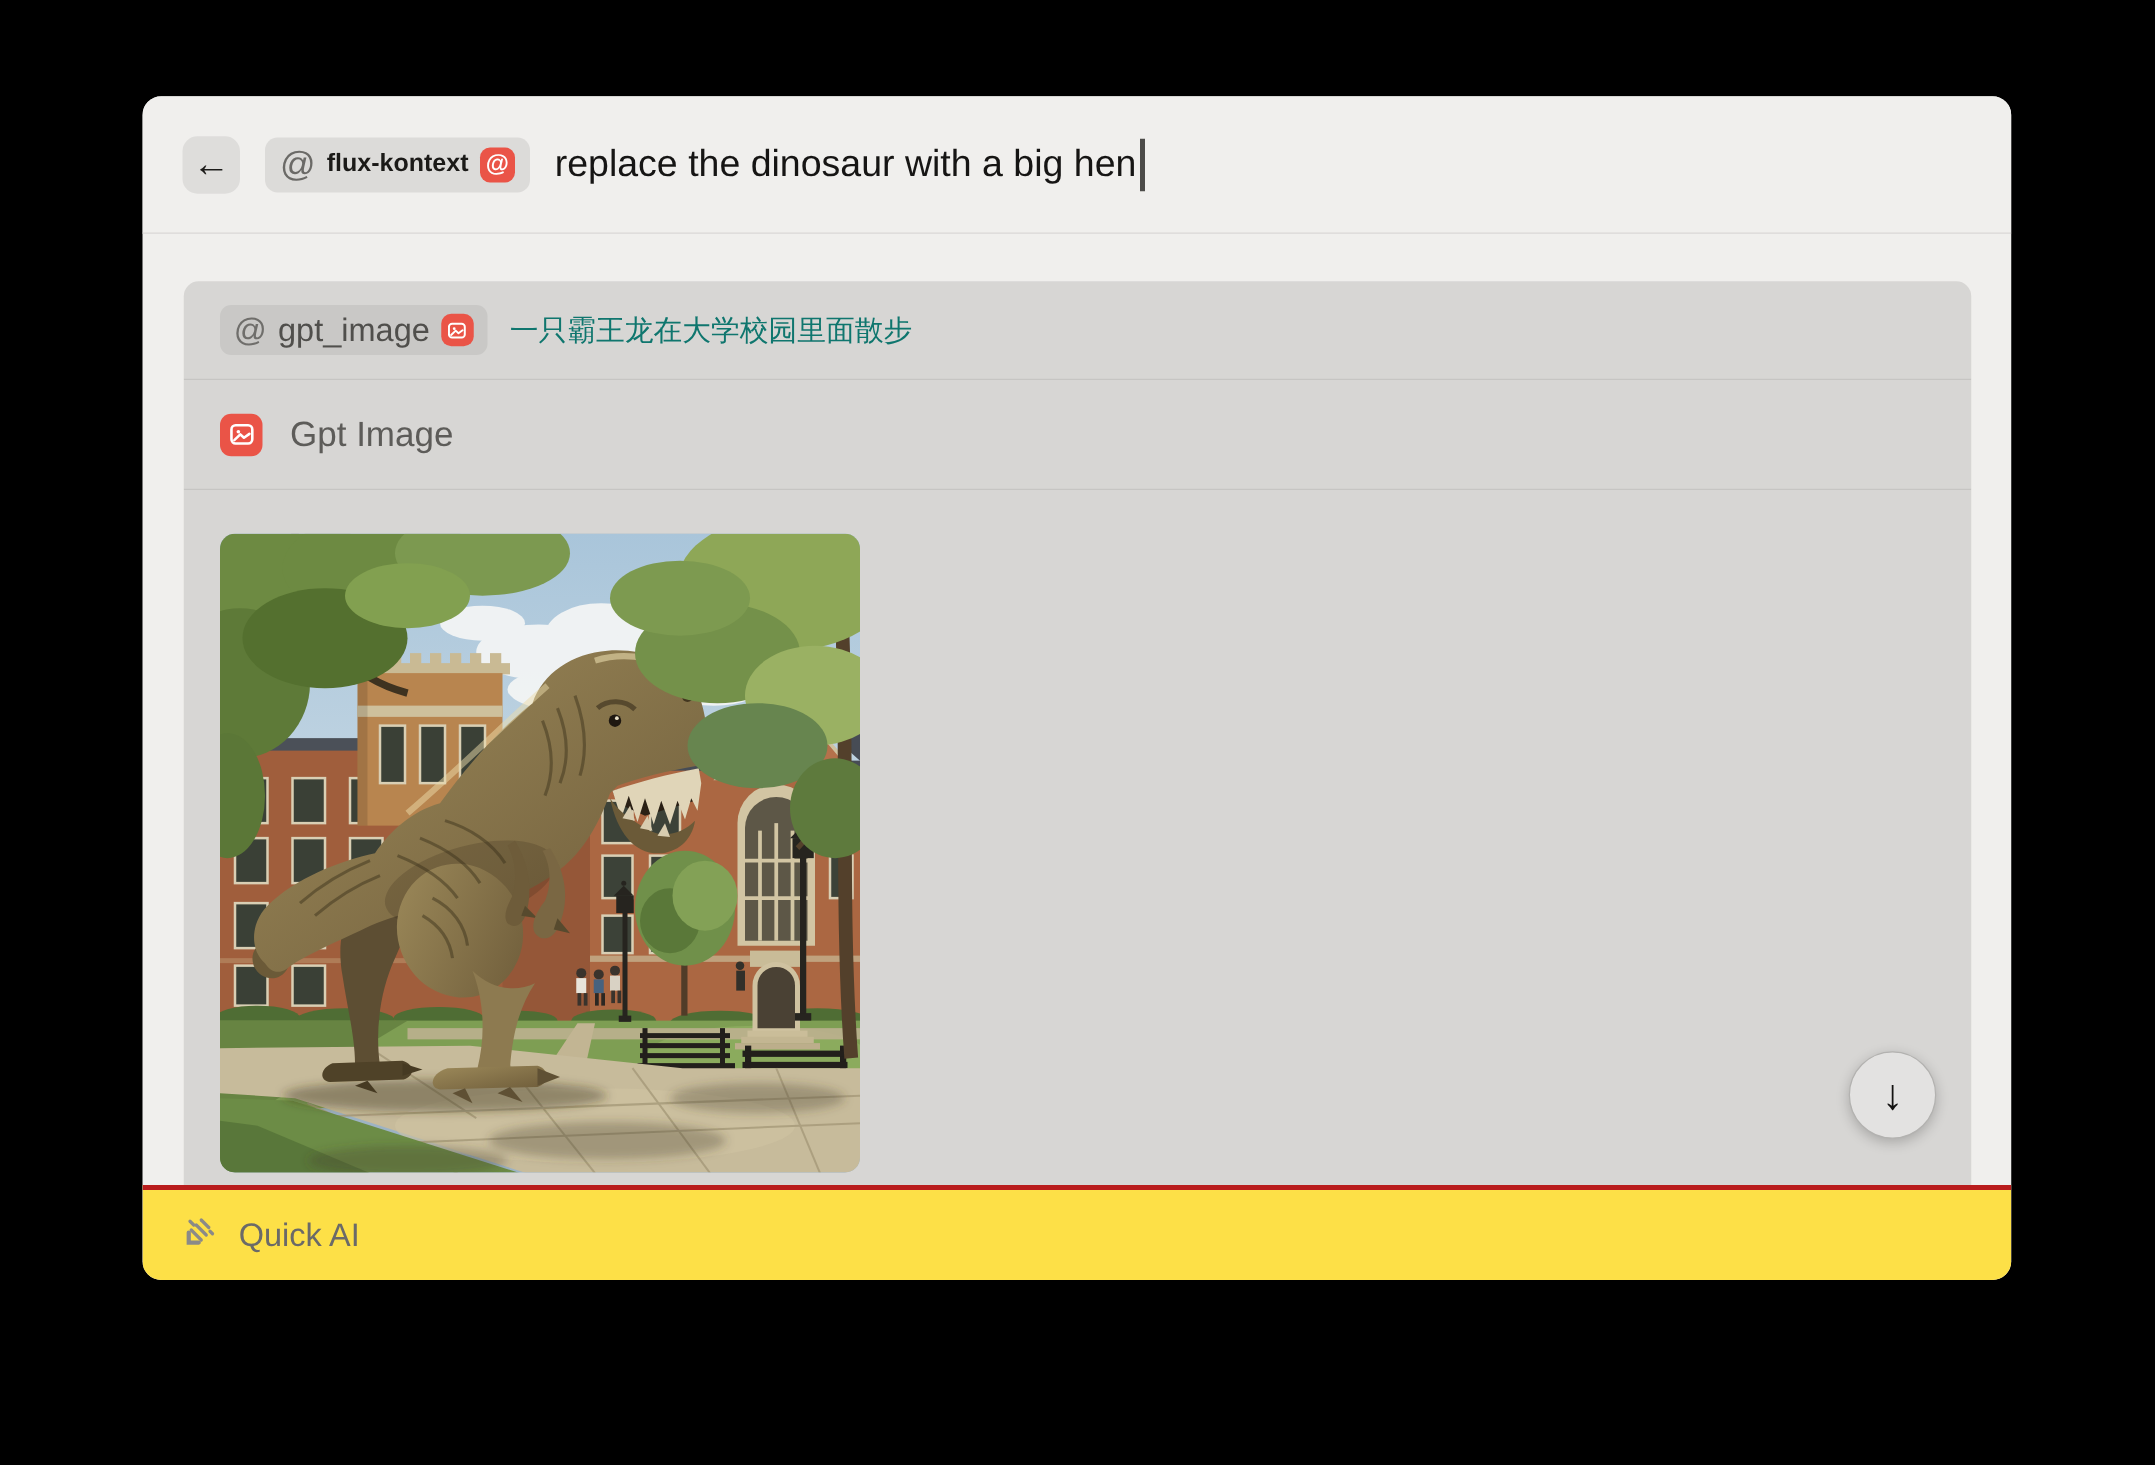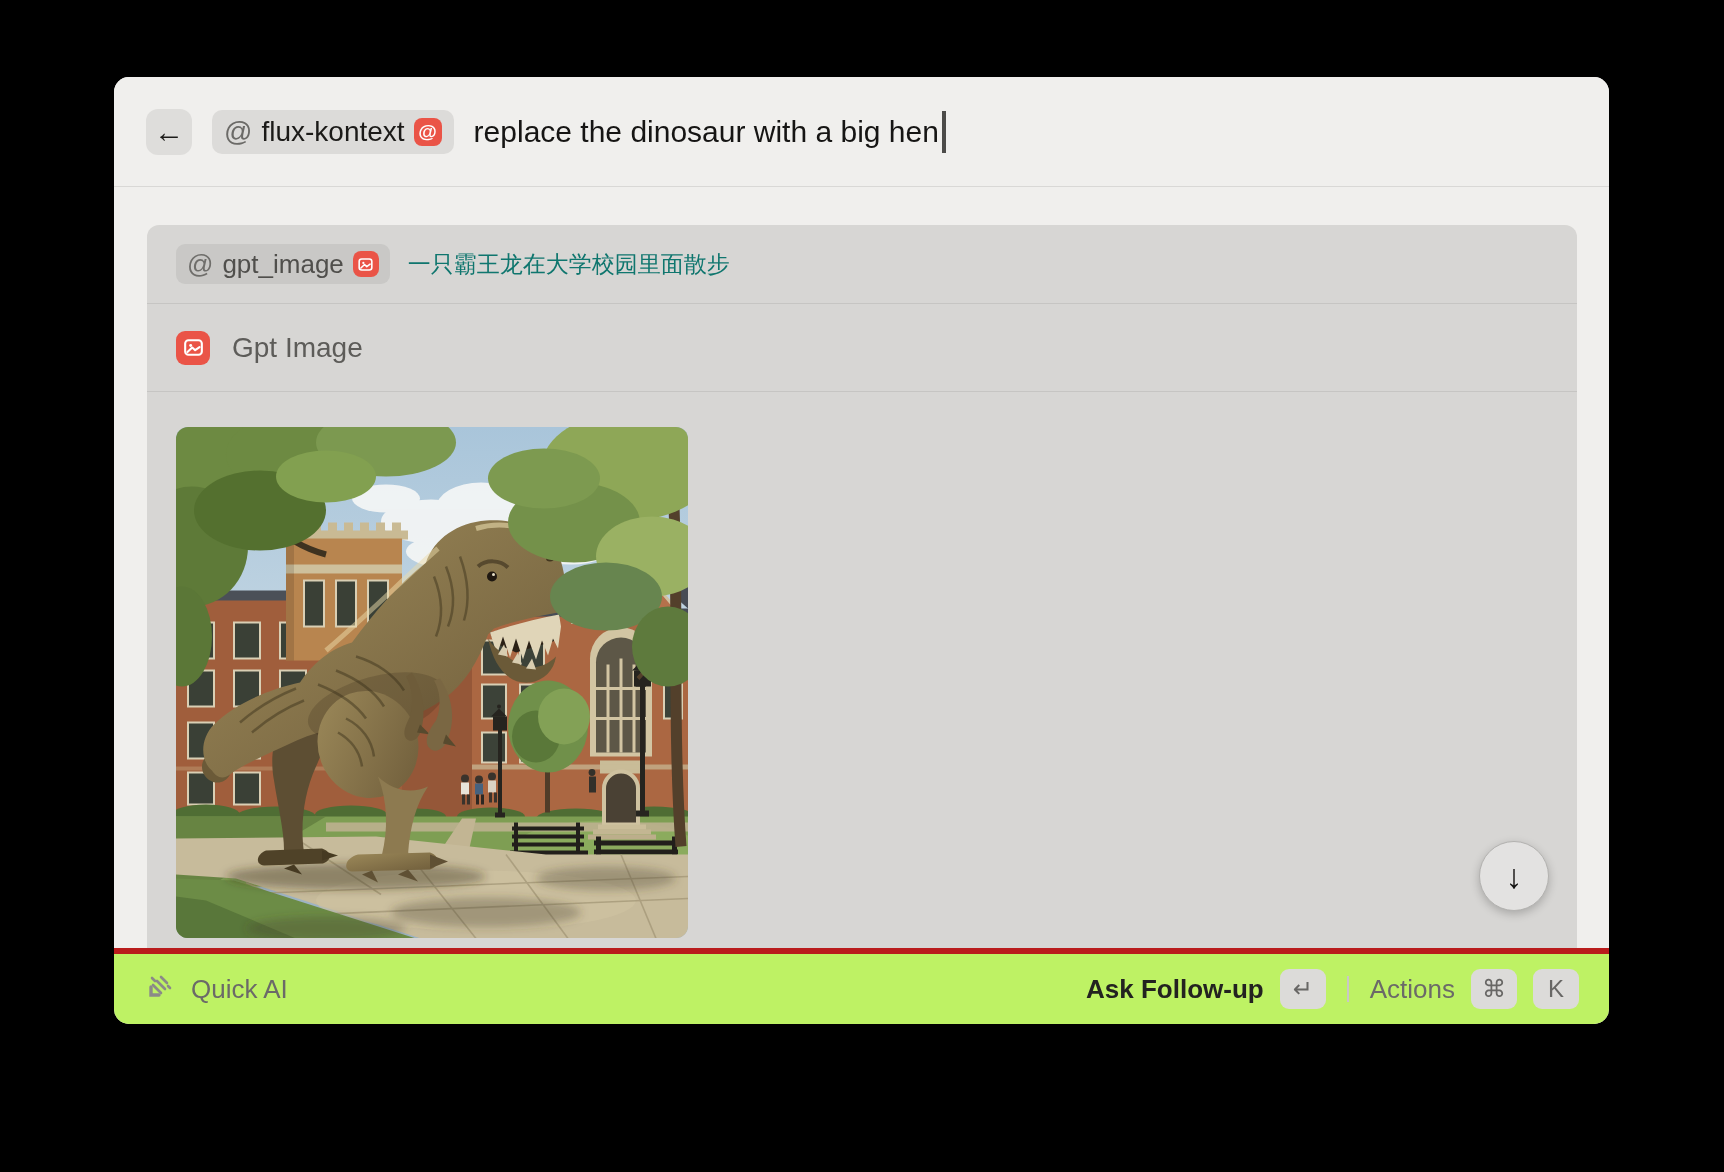--- a/index.html
+++ b/index.html
@@ -13,21 +13,21 @@
   
   .header { position:absolute; top:0; left:0; right:0; height:110px;
             display:flex; align-items:center; padding:0 32px; gap:20px;
             border-bottom:1px solid #d9d8d6; background:#f0efed; z-index:3; }
   .back-btn { width:46px; height:46px; border-radius:12px; background:#dedddb;
               display:flex; align-items:center; justify-content:center;
               font-size:30px; color:#1c1b19; flex:0 0 auto; cursor:pointer; }
   .tag { display:flex; align-items:center; gap:9px; background:#dcdbd9;
          border-radius:10px; padding:0 12px; height:44px; flex:0 0 auto; }
   .tag .at { font-size:28px; color:#6b6a67; }
-  .tag .name { font-size:28px; font-weight:normal; color:#1b1a18; }
+  .tag .name { font-size:20px; font-weight:bold; color:#1b1a18; }
   .sq-icon { border-radius:8px; background:#ea5447; color:#fff;
              display:flex; align-items:center; justify-content:center; flex:0 0 auto; }
   .at-badge { width:28px; height:28px; font-size:19px; font-weight:bold; }
   .header-input { display:flex; align-items:center; font-size:30px; color:#161514;
                   white-space:nowrap;text-align:right; }
   .caret { width:4px; height:42px; background:#4c4b49; margin-left:3px; }
 
   
   .card { position:absolute; left:33px; right:32px; top:148px; bottom:76px;
           background:#d7d6d4; border-radius:12px 12px 0 0; overflow:hidden; }
@@ -49,21 +49,21 @@
 
   
   .scroll-btn { position:absolute; left:1365px; top:764px; width:70px; height:70px;
                 border-radius:50%; background:#e3e2e1; border:1px solid #b3b2b0;
                 box-shadow:0 3px 10px rgba(0,0,0,.22);
                 display:flex; align-items:center; justify-content:center;
                 font-size:34px; color:#131211; z-index:4; cursor:pointer; }
 
   
   .footer { position:absolute; left:0; right:0; bottom:0; height:76px;
-            background:#bef264; border-top:6px solid #b91c1c;
+            background:#fde047; border-top:4px solid #b91c1c;
             display:flex; align-items:center; padding:0 30px; z-index:5; }
   .footer-left { display:flex; align-items:center; gap:17px; }
   .footer-left-label { font-size:26px; color:#6b6a68; }
   .footer-right { margin-left:auto; display:flex; align-items:center; gap:16px; }
   .primary-label { font-size:26px; font-weight:bold; color:#232220; }
   .keycap { min-width:46px; height:40px; padding:0 9px; border-radius:9px;
             background:#dcdbd9; display:flex; align-items:center; justify-content:center;
             font-size:24px; color:#686765; }
   .vdivider { width:2px; height:26px; background:#c9c8c6; margin:0 5px; }
 </style>
@@ -395,23 +395,15 @@
           <path d="M17,5 L23,11"></path>
             <path d="M13,9 L21,17"></path>
             <path d="M9,13 L17,21"></path>
           <path d="M8,6 L11,9"></path>
             <path d="M24,14 L26,16"></path>
           <path d="M7,15 L7,23 L15,23" stroke-width="3.4"></path>
         </svg>
       </span>
       <span class="footer-left-label">Quick AI</span>
     </div>
-    <div class="footer-right">
-      <span class="primary-label">Ask Follow-up</span>
-      <span class="keycap">↵</span>
-      <span class="vdivider"></span>
-      <span class="footer-left-label">Actions</span>
-      <span class="keycap">⌘</span>
-      <span class="keycap">K</span>
-    </div>
   </div>
 
 </div>
 
 </body></html>

